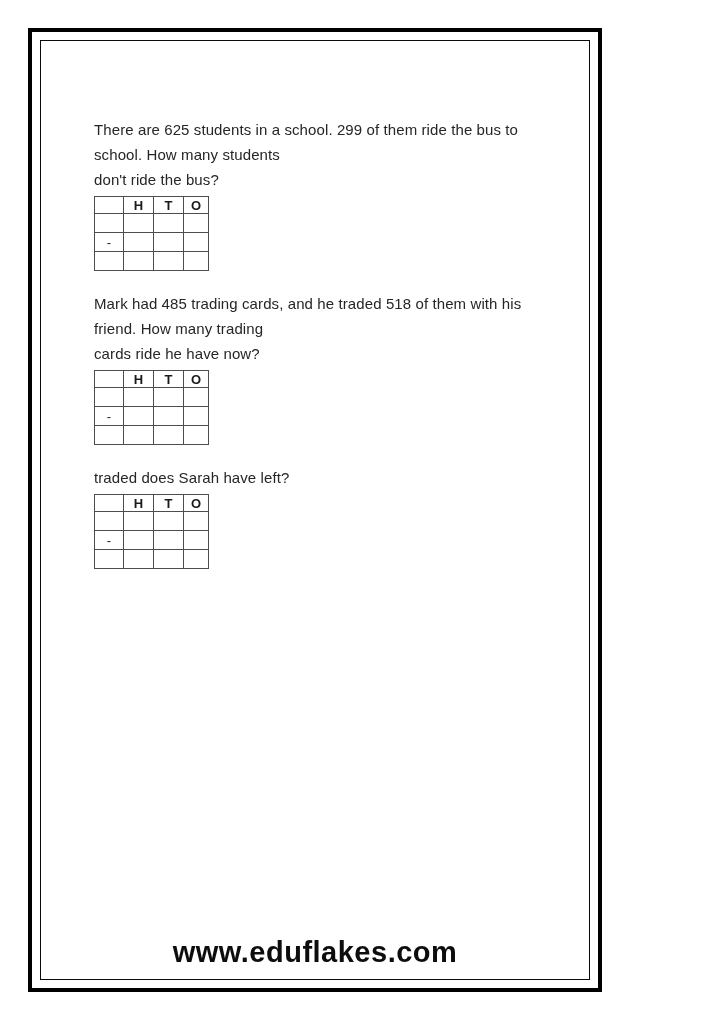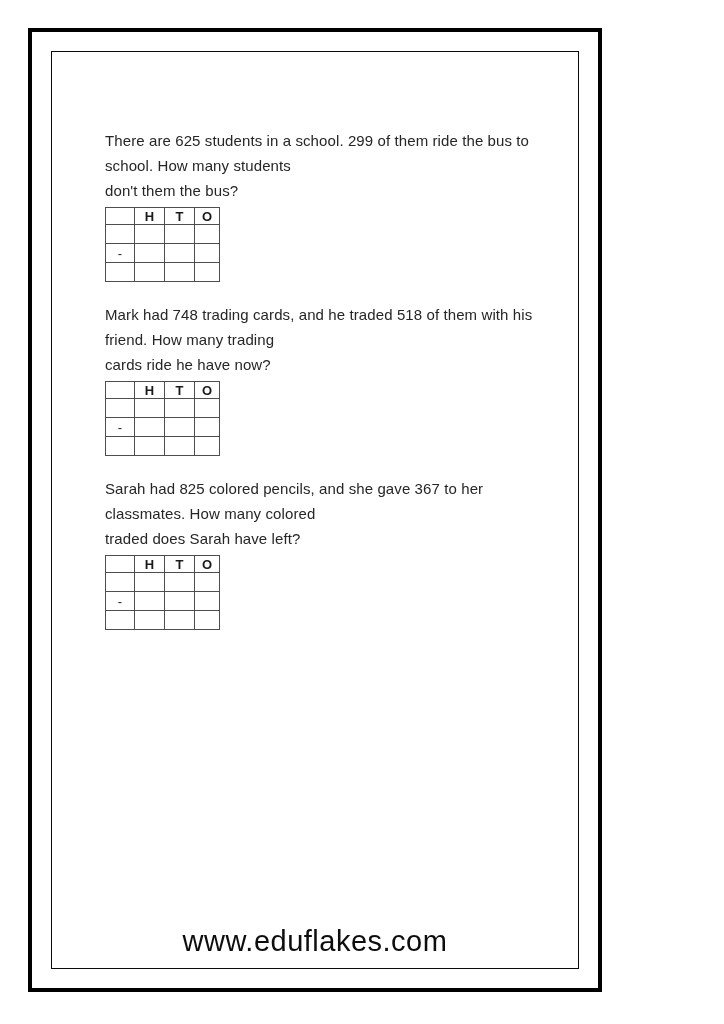--- a/index.html
+++ b/index.html
@@ -11,21 +11,21 @@
     position: relative;
     overflow: hidden;
   }
   .frame-outer {
     position: absolute;
     left: 28px;
     top: 28px;
     width: 574px;
     height: 964px;
     border: 4px solid #000000;
-    padding: 19px;
+    padding: 8px;
     background: #ffffff;
   }
   .frame-inner {
     width: 100%;
     height: 100%;
     border: 1px solid #0a0a0a;
     position: relative;
     background: #ffffff;
   }
   .content {
@@ -61,37 +61,37 @@
   .hto-table tr.header-row td { height: 17px; font-weight: bold; }
   .hto-table tr.data-row td   { height: 19px; }
   .operator-cell { font-size: 14px; color: #262626; }
   .footer {
     position: absolute;
     left: 0;
     right: 0;
     bottom: 10px;
     text-align: center;
     font-size: 29px;
-    font-weight: normal;
+    font-weight: bold;
     color: #0d0d0d;
     letter-spacing: 0.5px;
   }
 </style>
 </head>
 <body>
 
 <div class="frame-outer">
   <div class="frame-inner">
 
     <div class="content">
 
       <div class="problem">
         <div class="problem-text">
           <div>There are 625 students in a school. 299 of them ride the bus to school. How many students</div>
-          <div>don't them the bus?</div>
+          <div>don't ride the bus?</div>
         </div>
         <table class="hto-table">
           <tbody>
               <tr class="header-row">
             <td class="col-op"></td>
             <td class="col-h">H</td>
             <td class="col-t">T</td>
             <td class="col-o">O</td>
           </tr>
           <tr class="data-row">
@@ -111,21 +111,21 @@
             <td></td>
             <td></td>
             <td></td>
           </tr>
         </tbody>
           </table>
       </div>
 
       <div class="problem">
         <div class="problem-text">
-          <div>Mark had 748 trading cards, and he traded 518 of them with his friend. How many trading</div>
+          <div>Mark had 485 trading cards, and he traded 518 of them with his friend. How many trading</div>
           <div>cards ride he have now?</div>
         </div>
         <table class="hto-table">
           <tbody>
               <tr class="header-row">
             <td class="col-op"></td>
             <td class="col-h">H</td>
             <td class="col-t">T</td>
             <td class="col-o">O</td>
           </tr>
@@ -146,21 +146,20 @@
             <td></td>
             <td></td>
             <td></td>
           </tr>
         </tbody>
           </table>
       </div>
 
       <div class="problem">
         <div class="problem-text">
-          <div>Sarah had 825 colored pencils, and she gave 367 to her classmates. How many colored</div>
           <div>traded does Sarah have left?</div>
         </div>
         <table class="hto-table">
           <tbody>
               <tr class="header-row">
             <td class="col-op"></td>
             <td class="col-h">H</td>
             <td class="col-t">T</td>
             <td class="col-o">O</td>
           </tr>

